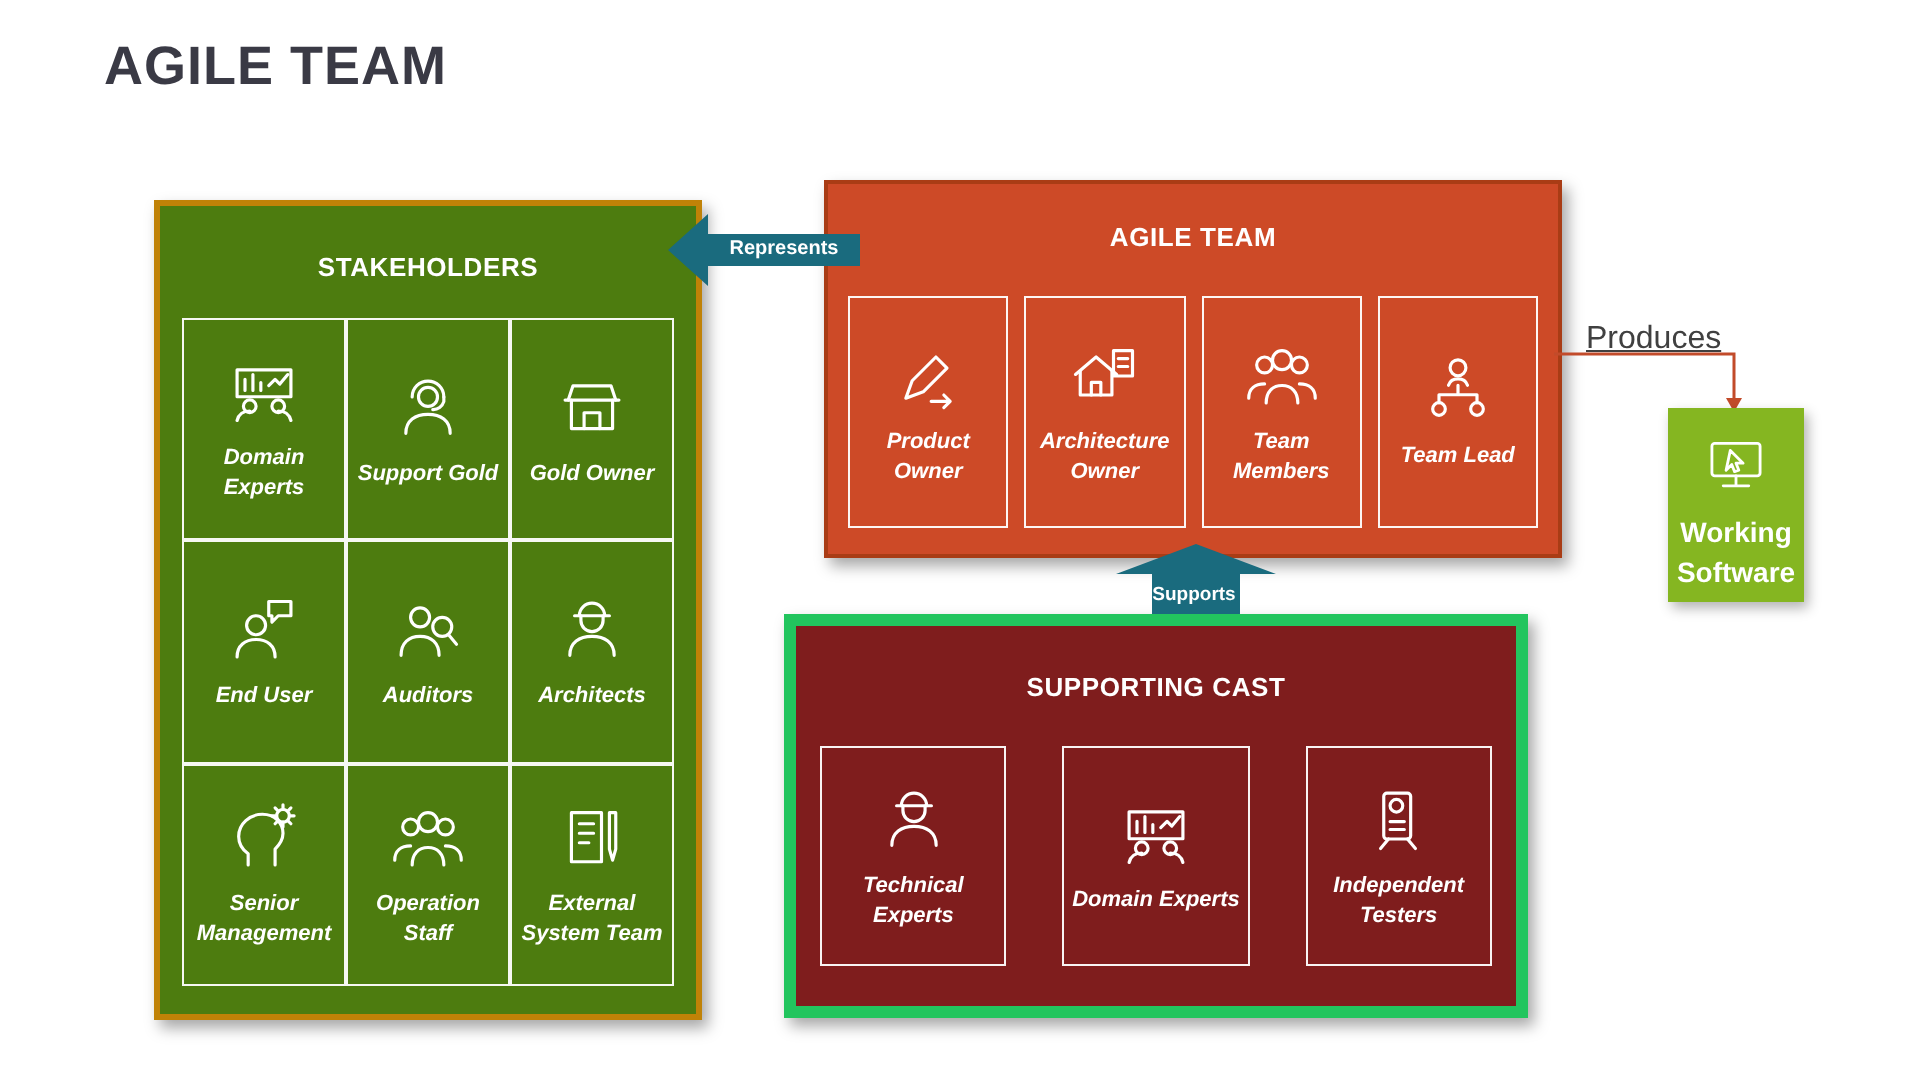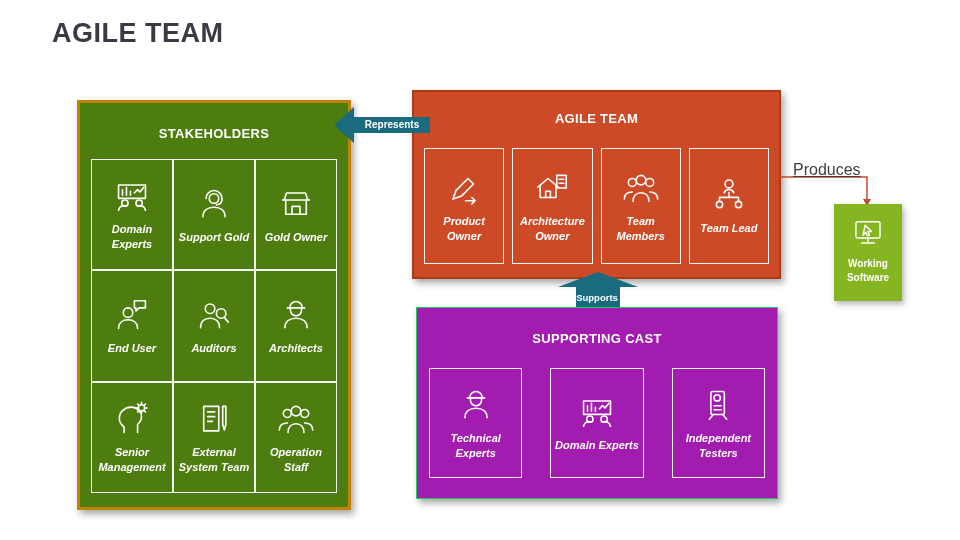--- a/index.html
+++ b/index.html
@@ -21,42 +21,42 @@
   .stakeholders{left:65px;top:100px;width:268px;height:404px;background:#4d7c0f;border:3px solid #C08207;}
   .stakeholders .panel-title{top:23px;}
   .grid-st{left:11px;right:11px;top:56px;bottom:14px;grid-template-columns:repeat(3,1fr);grid-template-rows:repeat(3,1fr);}
 
   
   .agile{left:400px;top:90px;width:365px;height:185px;background:#CD4A27;border:2px solid #A93C15;}
   .agile .panel-title{top:19px;}
   .grid-ag{left:10px;right:10px;top:56px;bottom:13px;grid-template-columns:repeat(4,1fr);gap:8px;}
 
   
-  .supporting{left:404px;top:307px;width:360px;height:190px;background:#a21caf;border:1px solid #22c55e;}
+  .supporting{left:380px;top:307px;width:360px;height:190px;background:#7f1d1d;border:6px solid #22c55e;}
   .supporting .panel-title{top:23px;}
   .grid-sc{left:12px;right:12px;top:60px;bottom:20px;grid-template-columns:repeat(3,1fr);gap:28px;}
 
   
   .conn{position:absolute;}
   .conn svg{display:block;}
   .conn-label{position:absolute;color:#fff;font-weight:bold;text-align:center;}
   .represents{left:322px;top:106px;width:96px;height:38px;}
   .represents .conn-label{left:22px;right:2px;top:13px;font-size:10px;}
   .supports{left:542px;top:272px;width:88px;height:35px;}
   .supports .conn-label{left:0;right:2px;bottom:4px;font-size:9.5px;}
   .produces{left:765px;top:150px;width:100px;height:58px;}
   .produces-label{position:absolute;left:16px;top:11px;color:#404040;font-size:16px;
                   font-weight:normal;text-decoration:underline;}
 
   
   .output{position:absolute;left:822px;top:204px;width:68px;height:97px;background:#85B621;
           box-shadow:2px 3px 6px rgba(0,0,0,0.3);display:flex;flex-direction:column;
           align-items:center;justify-content:flex-start;padding-top:12px;box-sizing:border-box;}
   .output .icon{width:36px;height:34px;}
-  .output-label{margin-top:7px;color:#fff;font-weight:bold;font-size:10px;
+  .output-label{margin-top:7px;color:#fff;font-weight:bold;font-size:14px;
                 text-align:center;line-height:1.4;}
 </style>
 </head>
 <body>
 
 <svg width="0" height="0" style="position:absolute" aria-hidden="true">
 <defs>
   <symbol id="i-board" viewBox="0 0 48 48">
     <rect x="7" y="10" width="34" height="17"></rect>
     <path d="M12 23v-7M17 23v-10M22 23v-5"></path>
@@ -188,29 +188,29 @@
         <div>Architects</div>
       </div>
       <div class="cell">
         <svg class="icon">
             <use href="#i-gearhead"></use>
           </svg>
         <div>Senior Management</div>
       </div>
       <div class="cell">
         <svg class="icon">
+            <use href="#i-group"></use>
+          </svg>
+        <div>Operation Staff</div>
+      </div>
+      <div class="cell">
+        <svg class="icon">
             <use href="#i-bookpen"></use>
           </svg>
         <div>External System Team</div>
-      </div>
-      <div class="cell">
-        <svg class="icon">
-            <use href="#i-group"></use>
-          </svg>
-        <div>Operation Staff</div>
       </div>
     </div>
   </div>
 
   <div class="panel agile">
     <div class="panel-title">AGILE TEAM</div>
     <div class="grid grid-ag">
       <div class="cell">
         <svg class="icon">
             <use href="#i-penarrow"></use>

